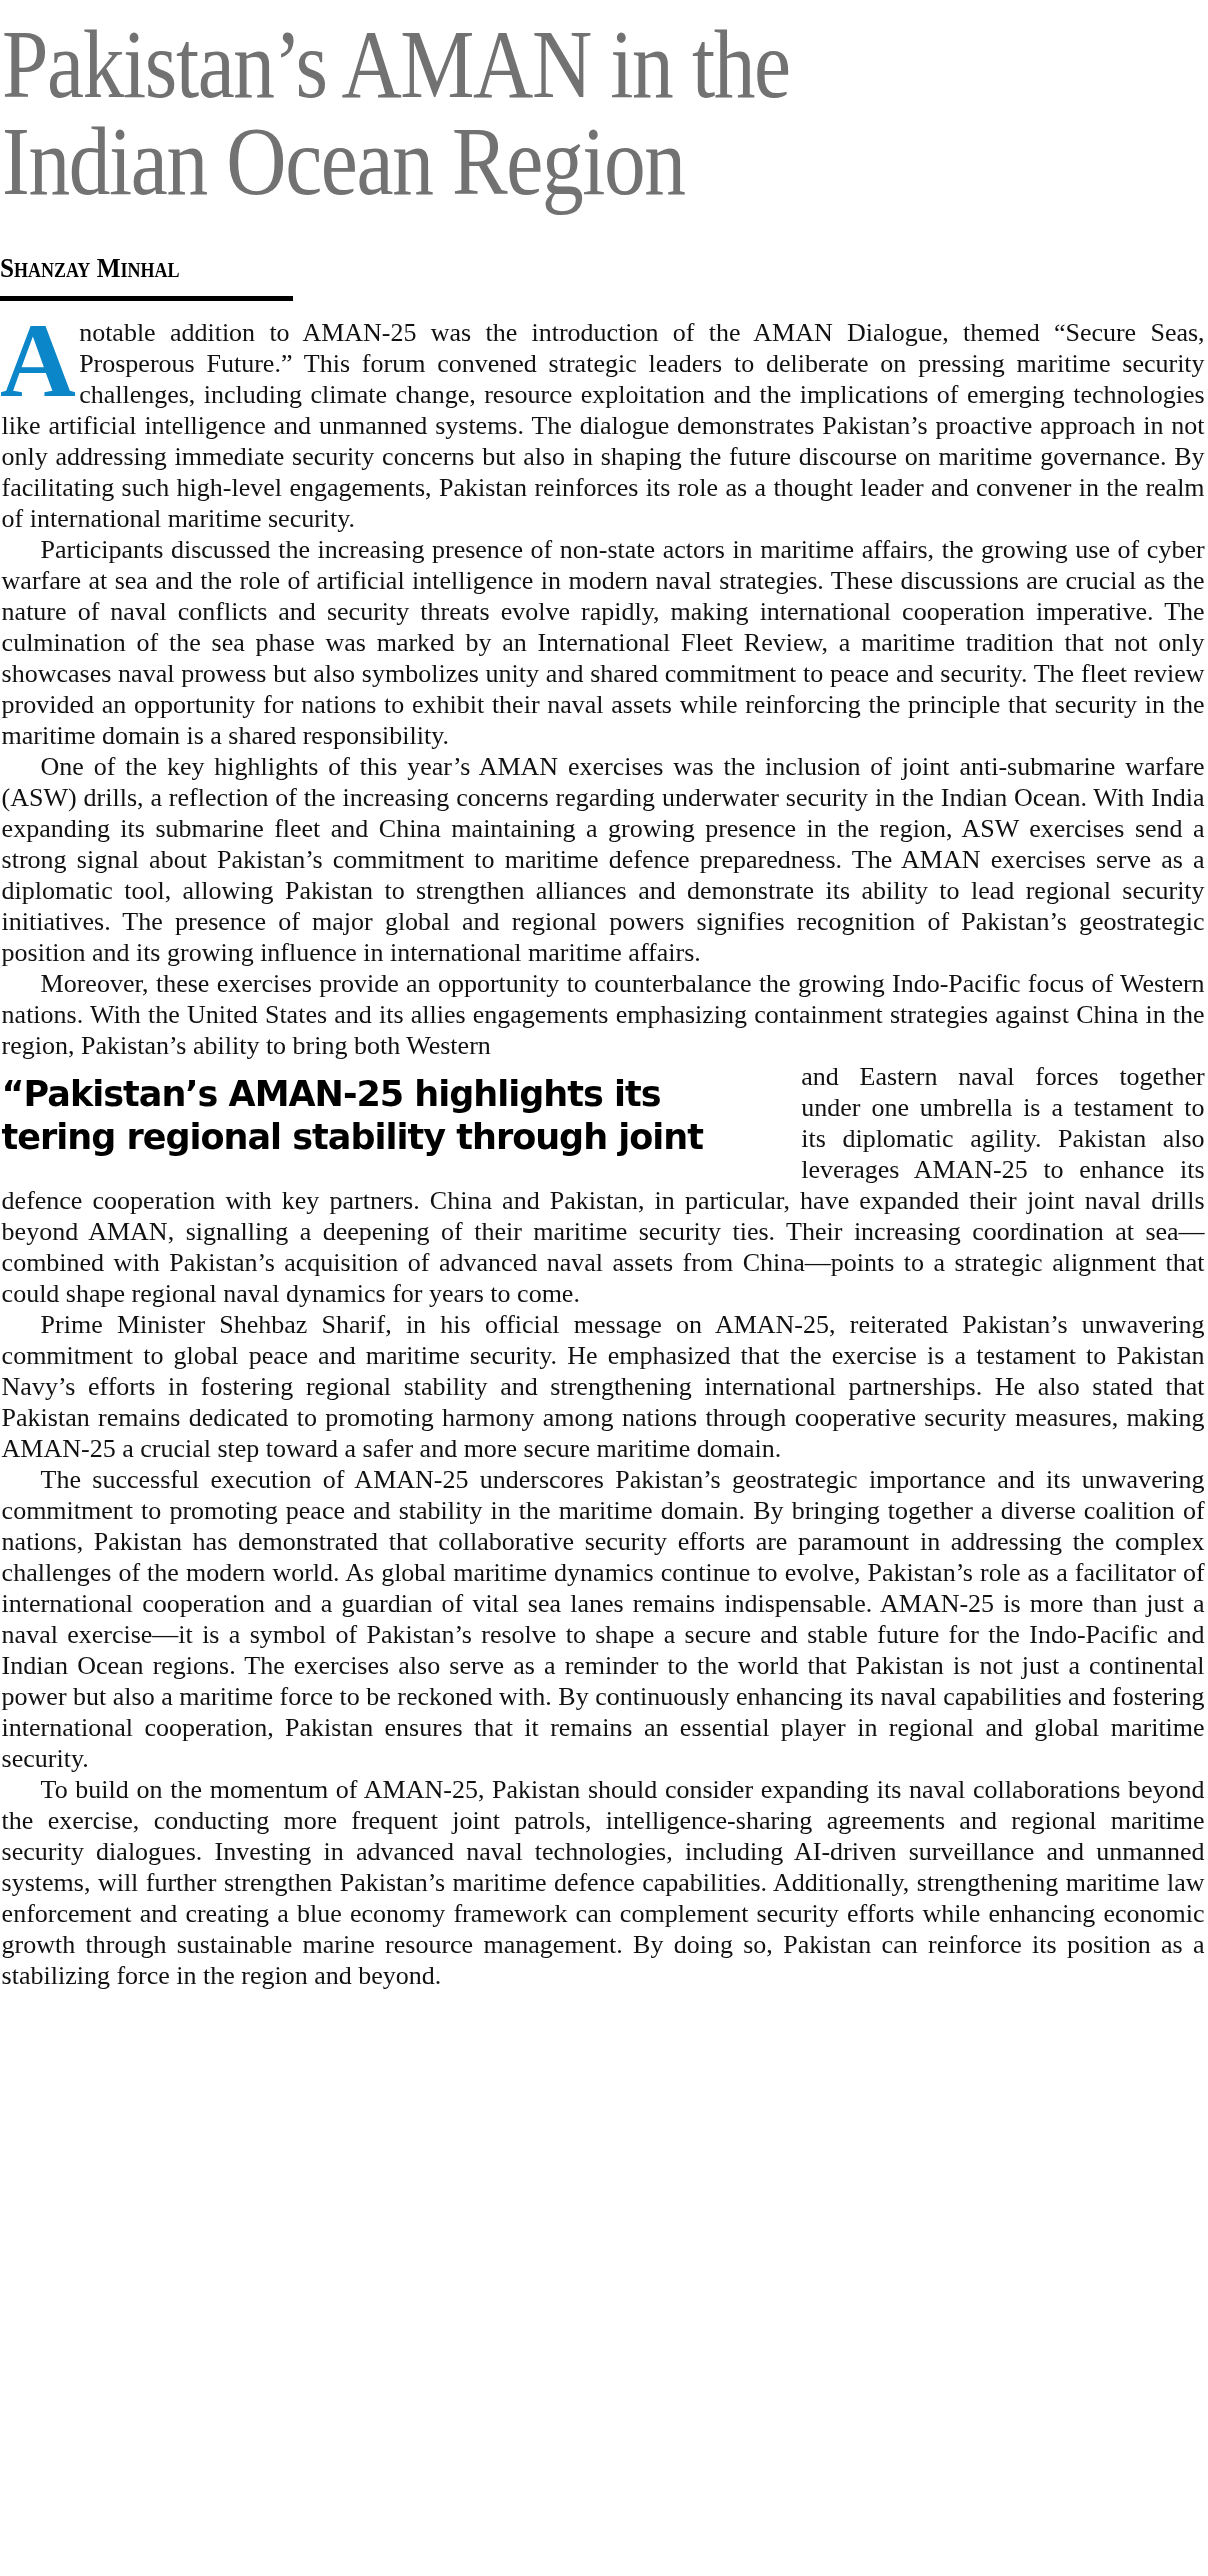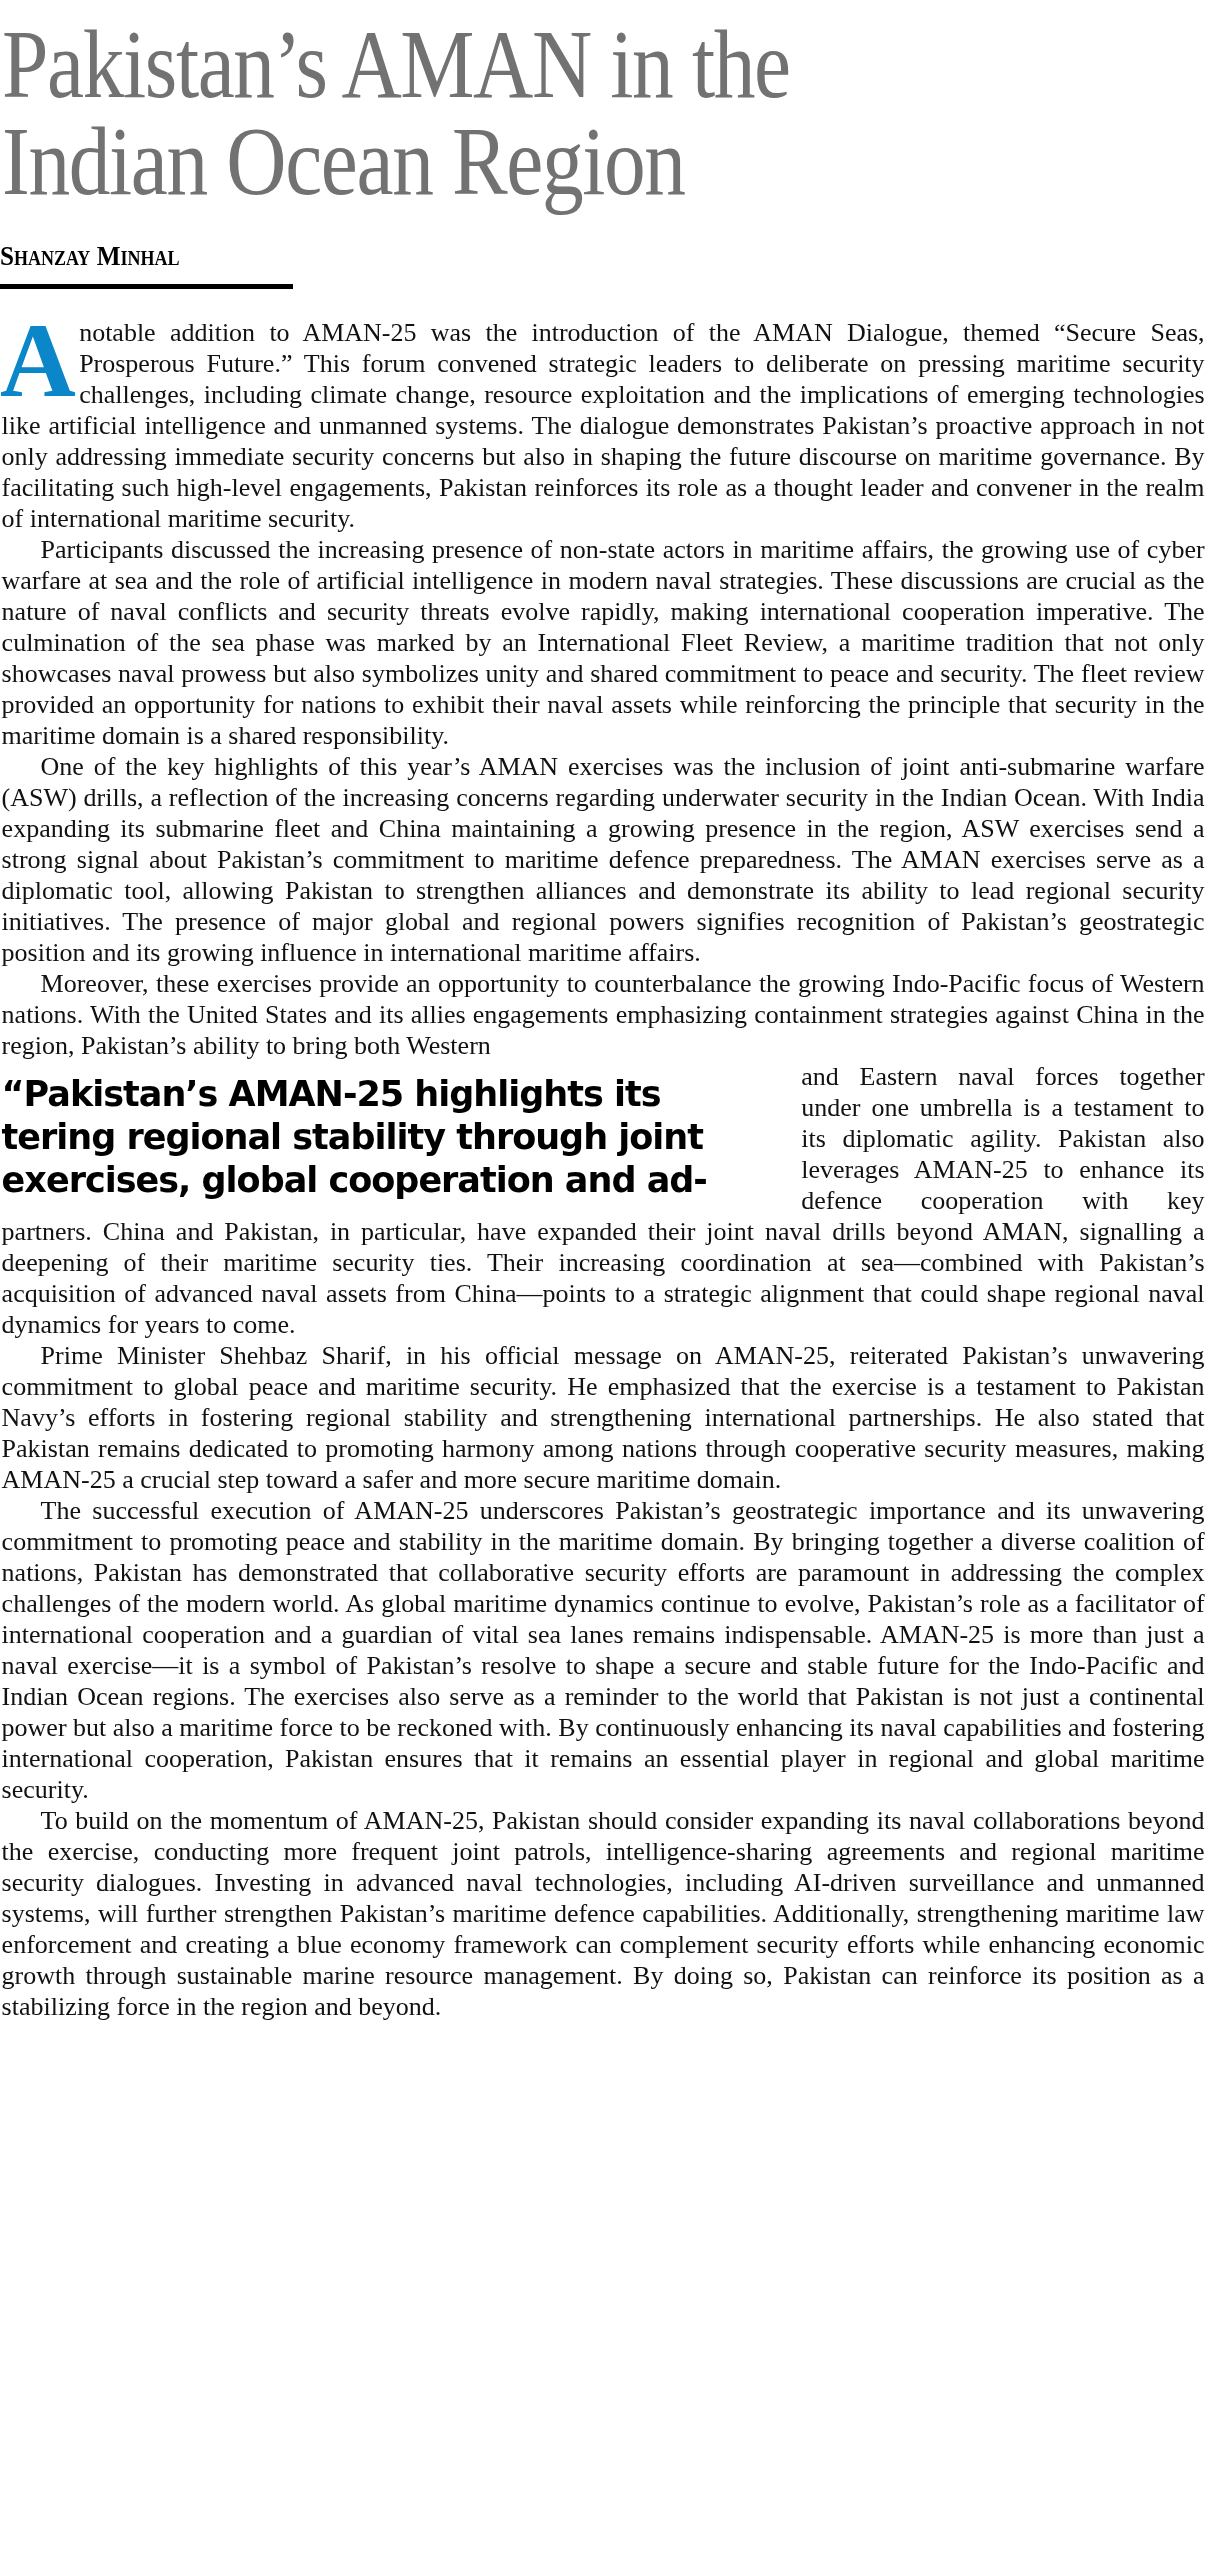--- a/index.html
+++ b/index.html
@@ -12,21 +12,21 @@
     font-size: 97px; line-height: 97px;
     color: #727272;
     letter-spacing: -1.6px;
     transform: scaleX(0.86); transform-origin: left top;
     margin: 0; font-weight: normal;
     white-space: nowrap;
   }
   .headline .line { display: block; }
 
   .byline-wrap {
-    position: absolute; left: 0; top: 240px;
+    position: absolute; left: 0; top: 252px;
   }
   .byline {
     font-family: "Liberation Serif", serif;
     font-size: 28px; color: #000; font-weight: bold;
     letter-spacing: 0px;
     font-variant: small-caps;
     padding-bottom: 9.8px;
     display: inline-block;
     transform: scaleX(0.9); transform-origin: left top;
   }
@@ -88,21 +88,20 @@
   </div>
 
   <div class="body-text">
     <p class="first"><span class="dropcap">A</span><span> notable addition to AMAN-25 was the introduction of the AMAN Dialogue, themed “Secure Seas, Prosperous Future.” This forum convened strategic leaders to deliberate on pressing maritime security challenges, including climate change, resource exploitation and the implications of emerging technologies like artificial intelligence and unmanned systems.  The dialogue demonstrates Pakistan’s proactive approach in not only addressing immediate security concerns but also in shaping the future discourse on maritime governance. By facilitating such high-level engagements, Pakistan reinforces its role as a thought leader and convener in the realm of international maritime security.</span></p>
     <p>Participants discussed the increasing presence of non-state actors in maritime affairs, the growing use of cyber warfare at sea and the role of artificial intelligence in modern naval strategies. These discussions are crucial as the nature of naval conflicts and security threats evolve rapidly, making international cooperation imperative. The culmination of the sea phase was marked by an International Fleet Review, a maritime tradition that not only showcases naval prowess but also symbolizes unity and shared commitment to peace and security. The fleet review provided an opportunity for nations to exhibit their naval assets while reinforcing the principle that security in the maritime domain is a shared responsibility.</p>
     <p>One of the key highlights of this year’s AMAN exercises was the inclusion of joint anti-submarine warfare (ASW) drills, a reflection of the increasing concerns regarding underwater security in the Indian Ocean. With India expanding its submarine fleet and China maintaining a growing presence in the region, ASW exercises send a strong signal about Pakistan’s commitment to maritime defence preparedness. The AMAN exercises serve as a diplomatic tool, allowing Pakistan to strengthen alliances and demonstrate its ability to lead regional security initiatives. The presence of major global and regional powers signifies recognition of Pakistan’s geostrategic position and its growing influence in international maritime affairs.</p>
     <p>Moreover, these exercises provide an opportunity to counterbalance the growing Indo-Pacific focus of Western nations. With the United States and its allies engagements emphasizing containment strategies against China in the region, Pakistan’s ability to bring both Western</p>
     <p style="text-indent:0"><span class="pull-quote">
           <span class="pq-row">“Pakistan’s AMAN-25 highlights its</span>
           <span class="pq-row">tering regional stability through joint</span>
-          <span class="pq-row">exercises, global cooperation and ad-</span>
         </span><span>and Eastern naval forces together under one umbrella is a testament to its diplomatic agility. Pakistan also leverages AMAN-25 to enhance its defence cooperation with key partners. China and Pakistan, in particular, have expanded their joint naval drills beyond AMAN, signalling a deepening of their maritime security ties. Their increasing coordination at sea—combined with Pakistan’s acquisition of advanced naval assets from China—points to a strategic alignment that could shape regional naval dynamics for years to come.</span></p>
     <p>Prime Minister Shehbaz Sharif, in his official message on AMAN-25, reiterated Pakistan’s unwavering commitment to global peace and maritime security. He emphasized that the exercise is a testament to Pakistan Navy’s efforts in fostering regional stability and strengthening international partnerships. He also stated that Pakistan remains dedicated to promoting harmony among nations through cooperative security measures, making AMAN-25 a crucial step toward a safer and more secure maritime domain.</p>
     <p>The successful execution of AMAN-25 underscores Pakistan’s geostrategic importance and its unwavering commitment to promoting peace and stability in the maritime domain. By bringing together a diverse coalition of nations, Pakistan has demonstrated that collaborative security efforts are paramount in addressing the complex challenges of the modern world. As global maritime dynamics continue to evolve, Pakistan’s role as a facilitator of international cooperation and a guardian of vital sea lanes remains indispensable. AMAN-25 is more than just a naval exercise—it is a symbol of Pakistan’s resolve to shape a secure and stable future for the Indo-Pacific and Indian Ocean regions. The exercises also serve as a reminder to the world that Pakistan is not just a continental power but also a maritime force to be reckoned with. By continuously enhancing its naval capabilities and fostering international cooperation, Pakistan ensures that it remains an essential player in regional and global maritime security.</p>
     <p>To build on the momentum of AMAN-25, Pakistan should consider expanding its naval collaborations beyond the exercise, conducting more frequent joint patrols, intelligence-sharing agreements and regional maritime security dialogues. Investing in advanced naval technologies, including AI-driven surveillance and unmanned systems, will further strengthen Pakistan’s maritime defence capabilities. Additionally, strengthening maritime law enforcement and creating a blue economy framework can complement security efforts while enhancing economic growth through sustainable marine resource management. By doing so, Pakistan can reinforce its position as a stabilizing force in the region and beyond.</p>
   </div>
 
 </div>
 
 
 </body></html>

